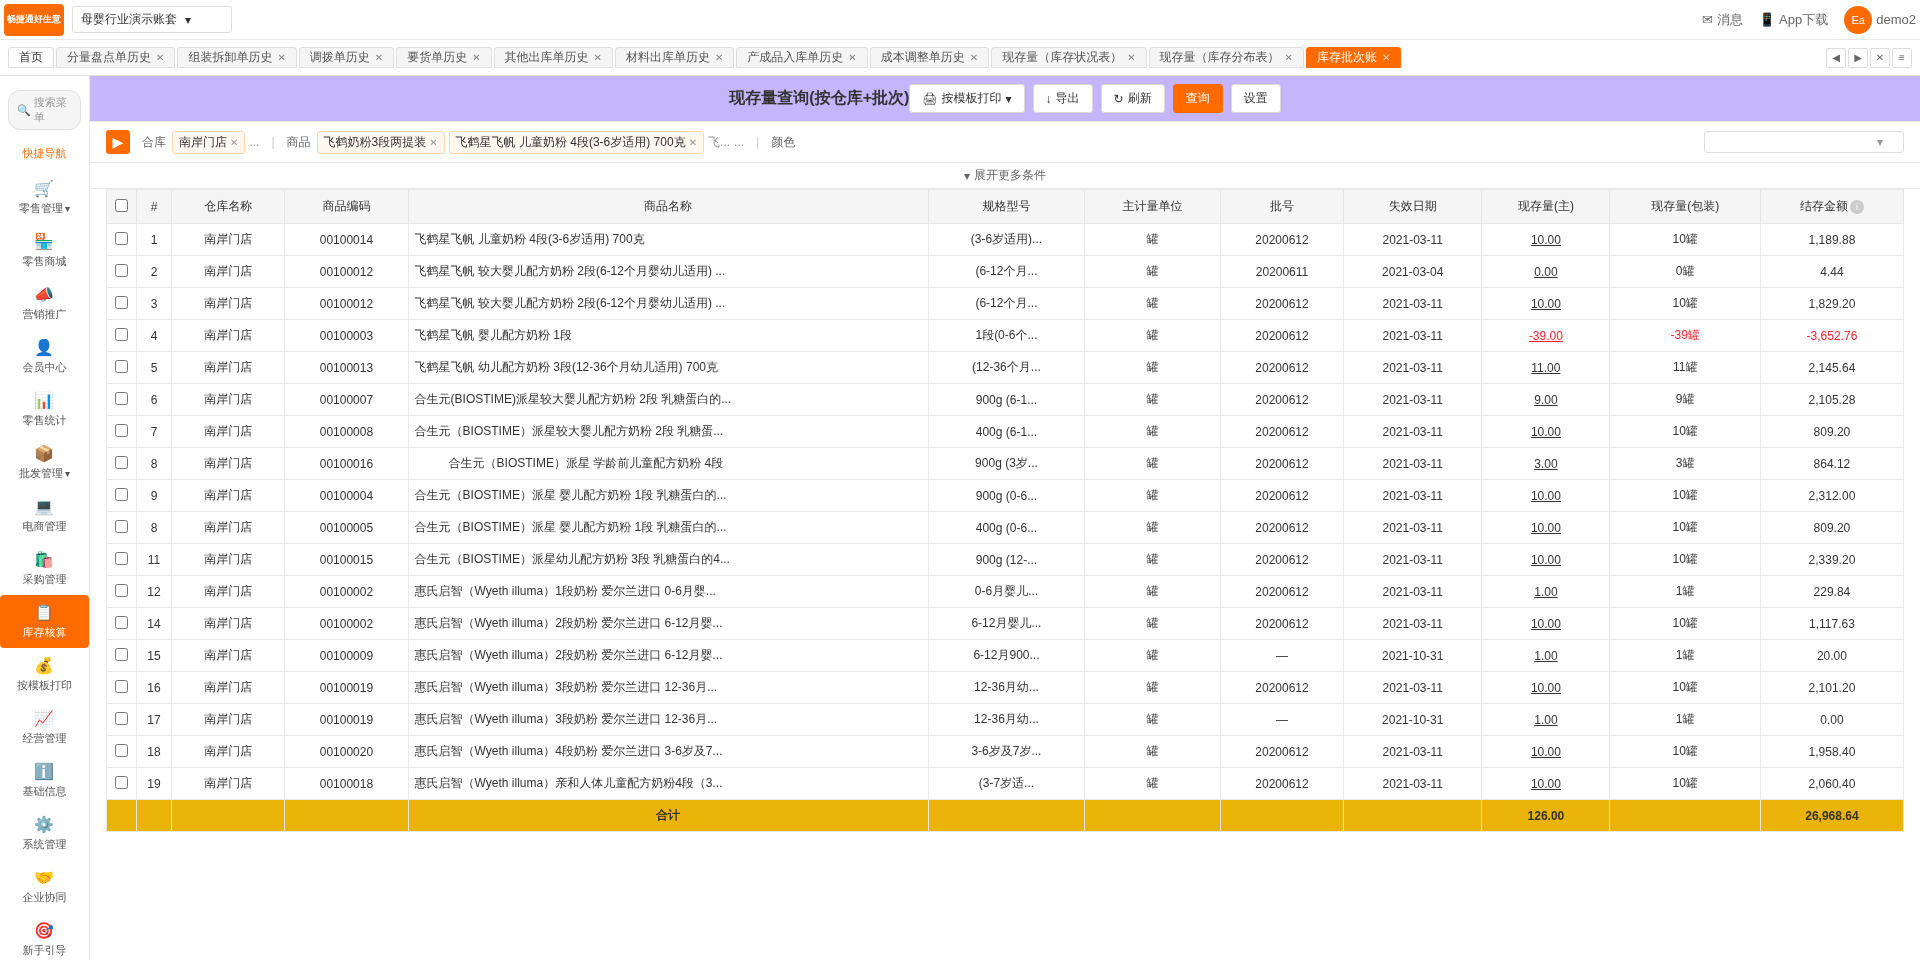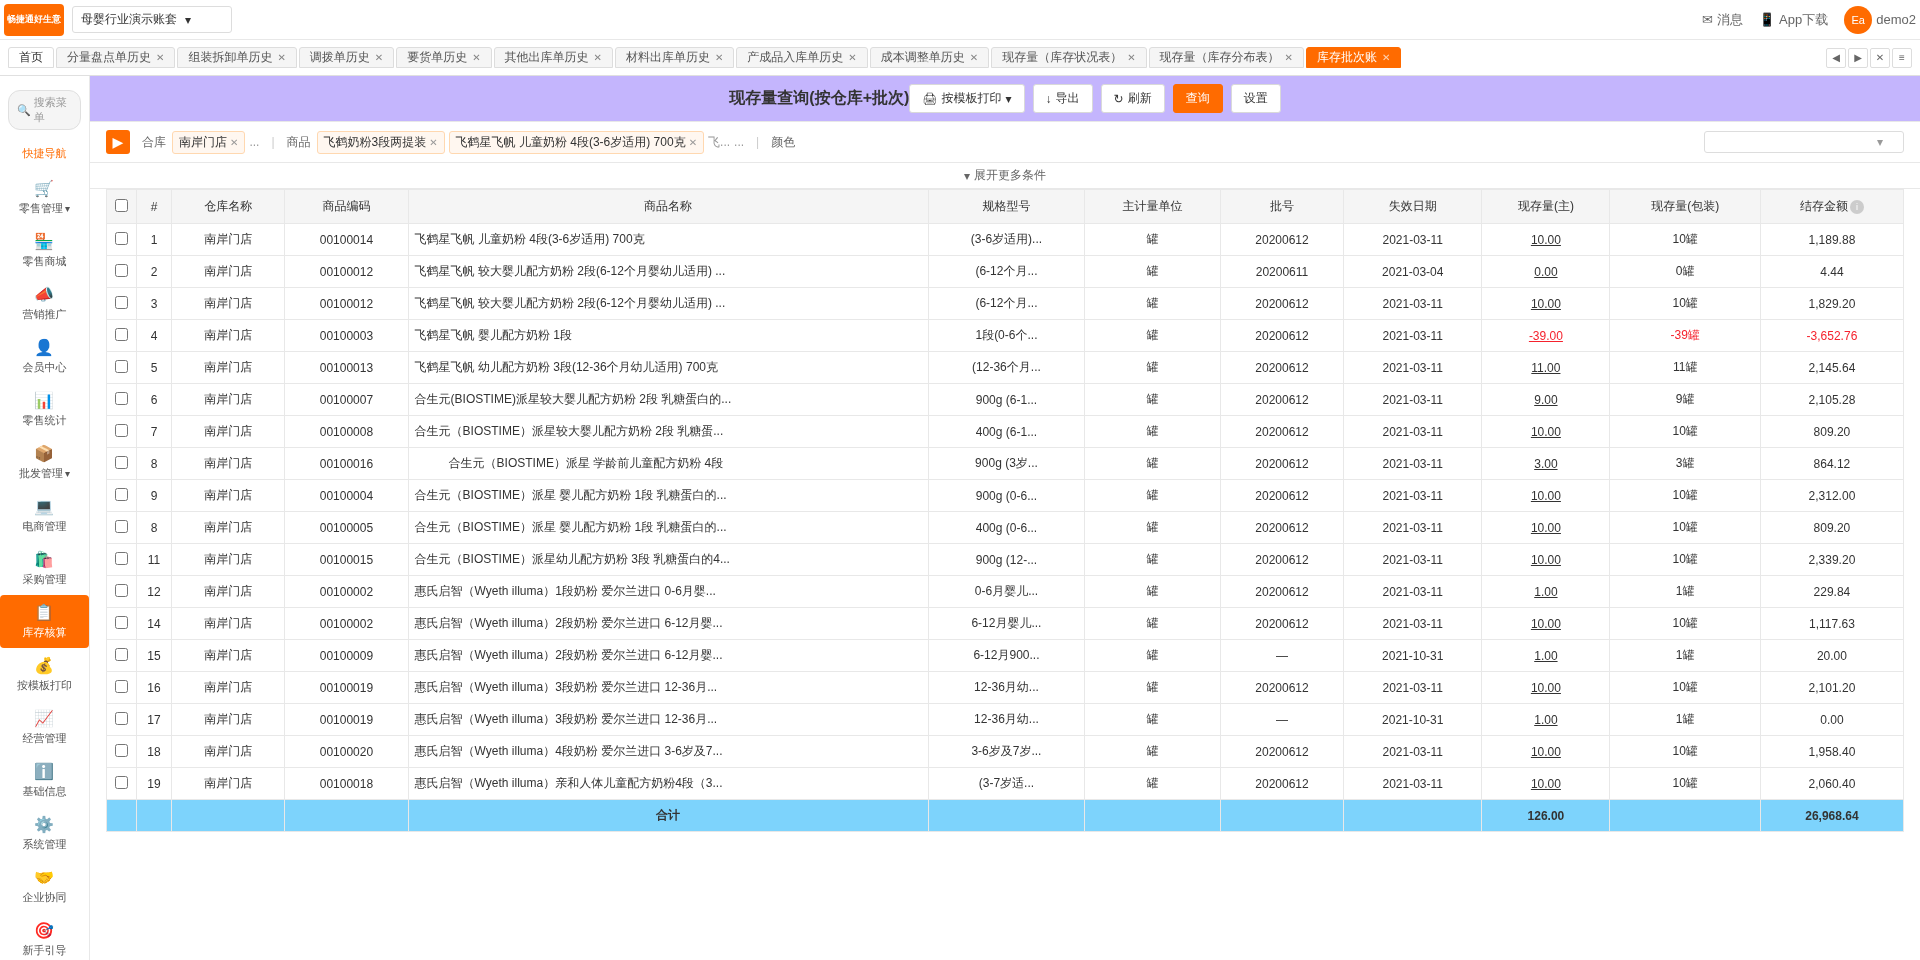--- a/index.html
+++ b/index.html
@@ -65,21 +65,21 @@
     .filter-divider { color: #ccc; }
     .filter-color-group { display: flex; align-items: center; gap: 6px; flex: 1; justify-content: space-between; }
     .filter-color-select { border: 1px solid #ddd; border-radius: 3px; padding: 3px 20px 3px 6px; font-size: 12px; color: #999; min-width: 60px; flex: 1; max-width: 200px; }
     .expand-conditions { display: flex; align-items: center; justify-content: center; gap: 4px; color: #666; font-size: 12px; cursor: pointer; padding: 4px 12px; border-bottom: 1px solid #e8e8e8; background: #fff; }
 
     
     .table-container { flex: 1; overflow-y: auto; background: #fff; padding: 0 16px; }
     .data-table { width: 100%; border-collapse: collapse; font-size: 12px; }
     .data-table th { background: #f5f5f5; padding: 8px 6px; text-align: center; border: 1px solid #e8e8e8; color: #333; font-weight: normal; white-space: nowrap; position: sticky; top: 0; z-index: 1; }
     .data-table td { padding: 7px 6px; text-align: center; border: 1px solid #e8e8e8; color: #333; }
-    .data-table tr.summary td { background: #7dd3fc; font-weight: bold; }
+    .data-table tr.summary td { background: #eab308; font-weight: bold; }
     .text-left { text-align: left !important; }
     .text-red { color: #f5222d !important; }
     .text-underline { text-decoration: underline; color: #1890ff; cursor: pointer; }
     .col-index { width: 35px; }
     .col-checkbox { width: 30px; }
     .th-info { display: inline-flex; align-items: center; gap: 2px; }
     .info-icon { width: 14px; height: 14px; border-radius: 50%; background: #ccc; color: #fff; font-size: 9px; display: inline-flex; align-items: center; justify-content: center; cursor: pointer; }
 
     
     .table-container::-webkit-scrollbar { width: 6px; }

